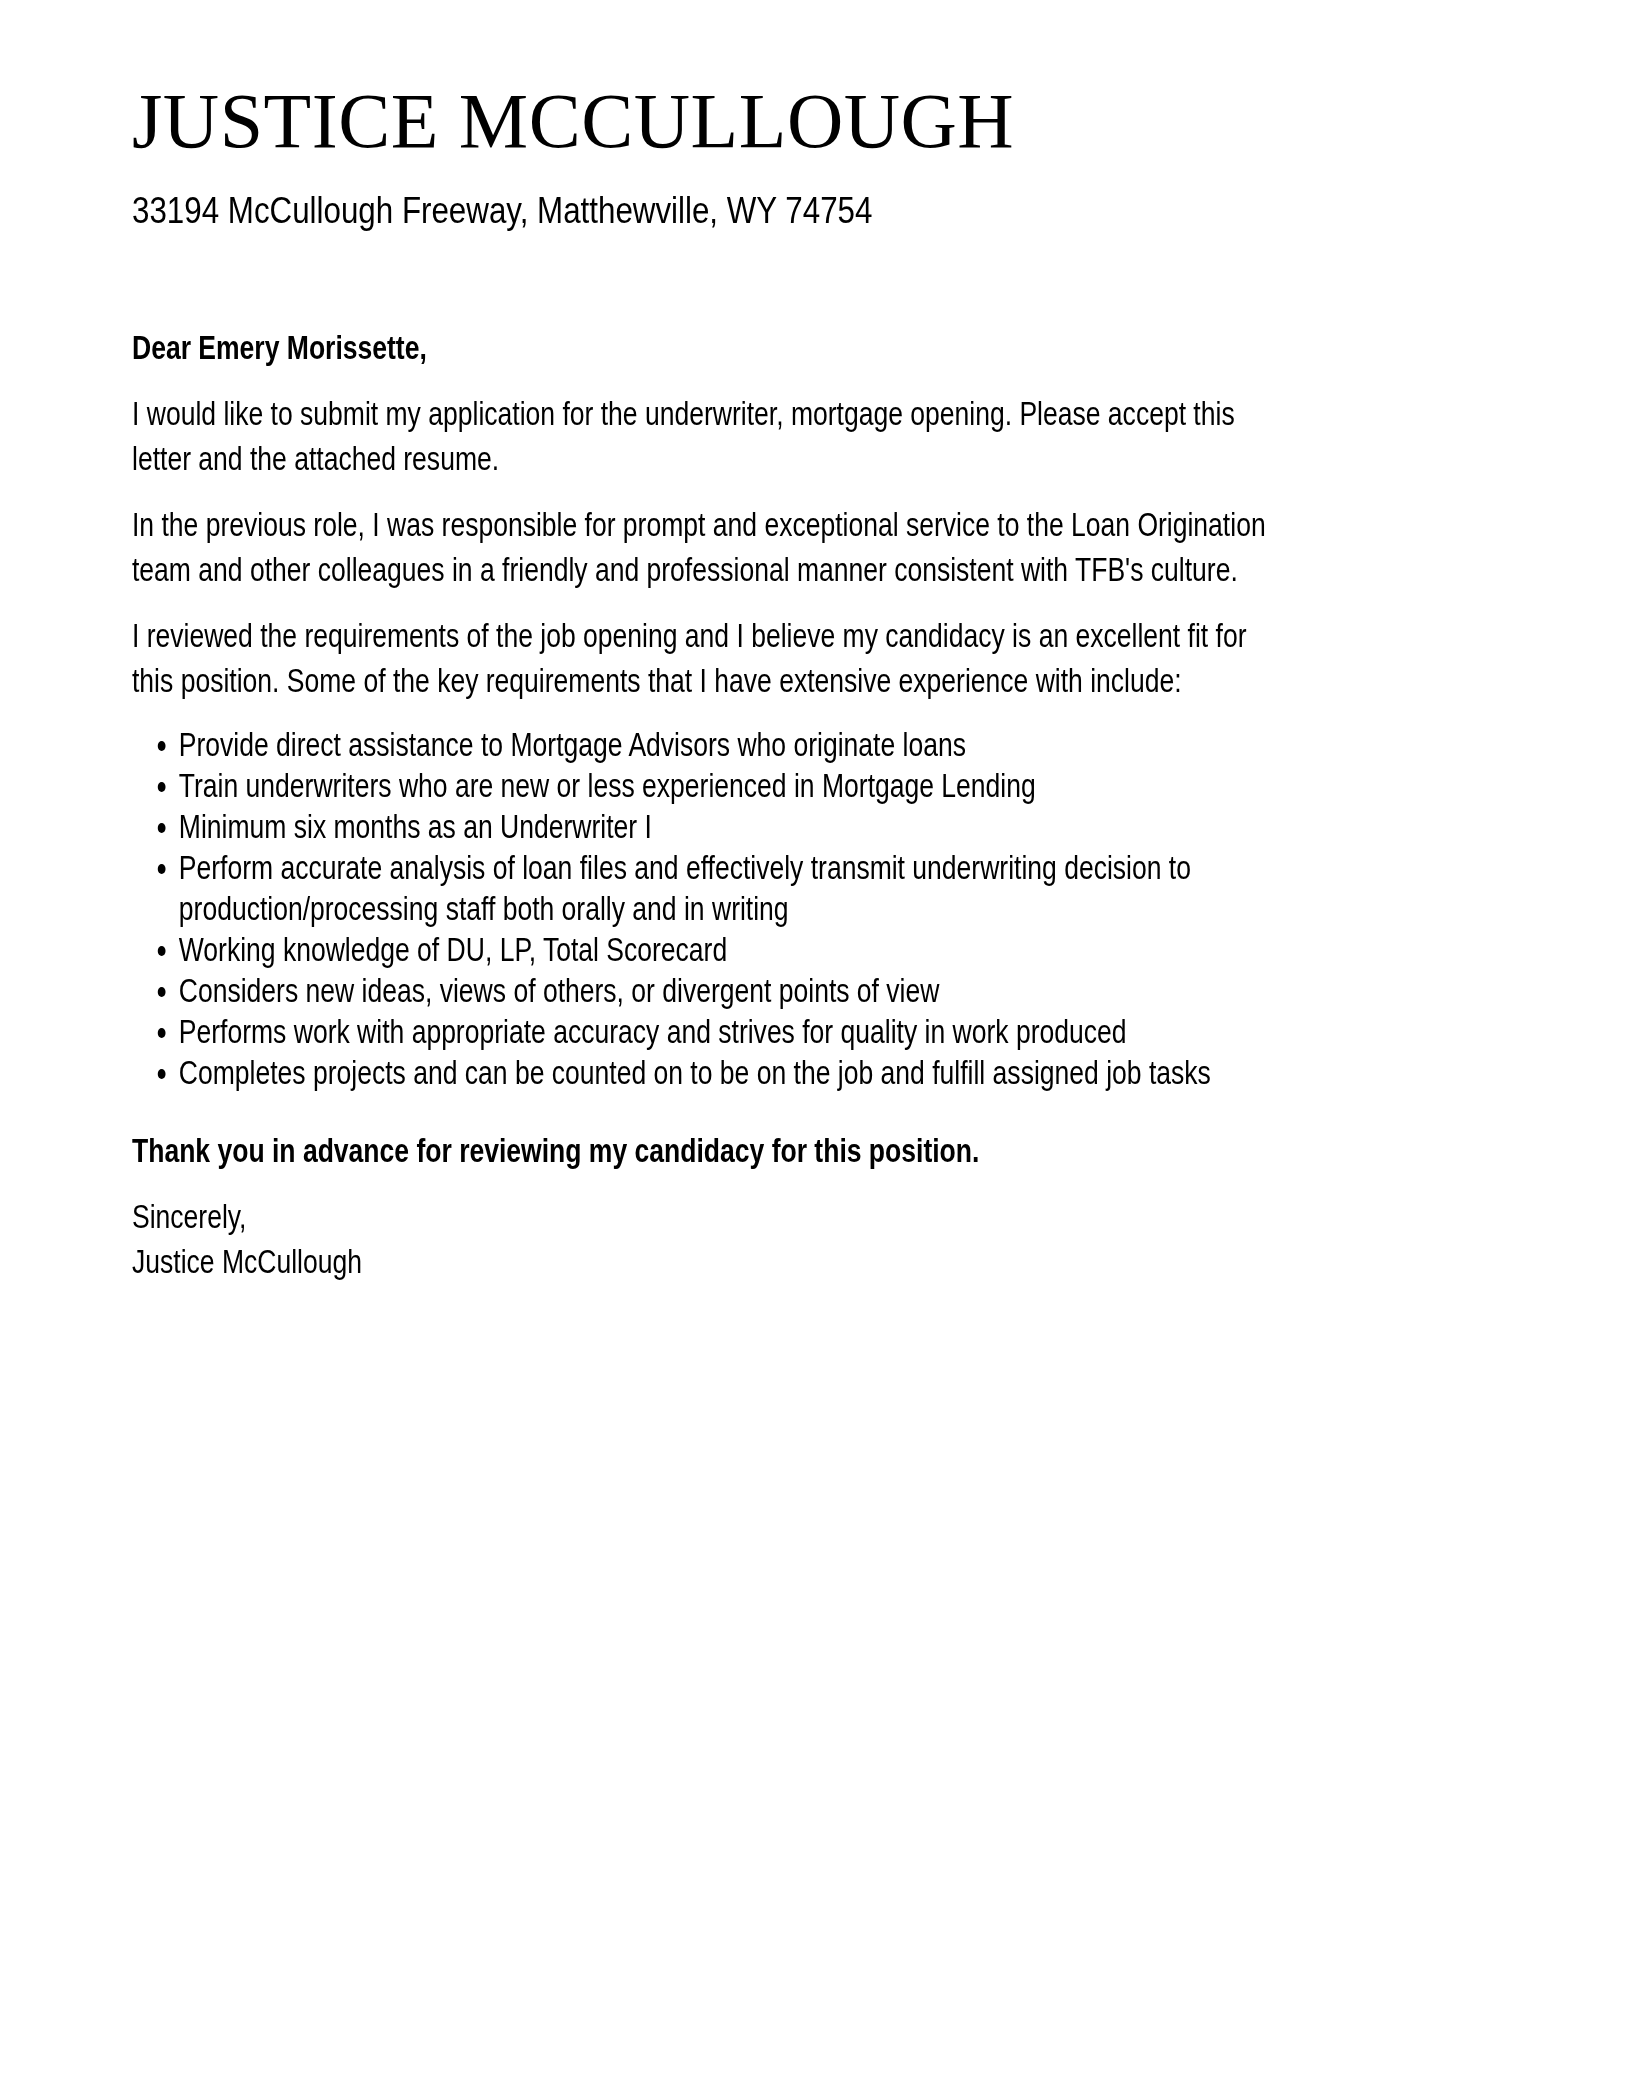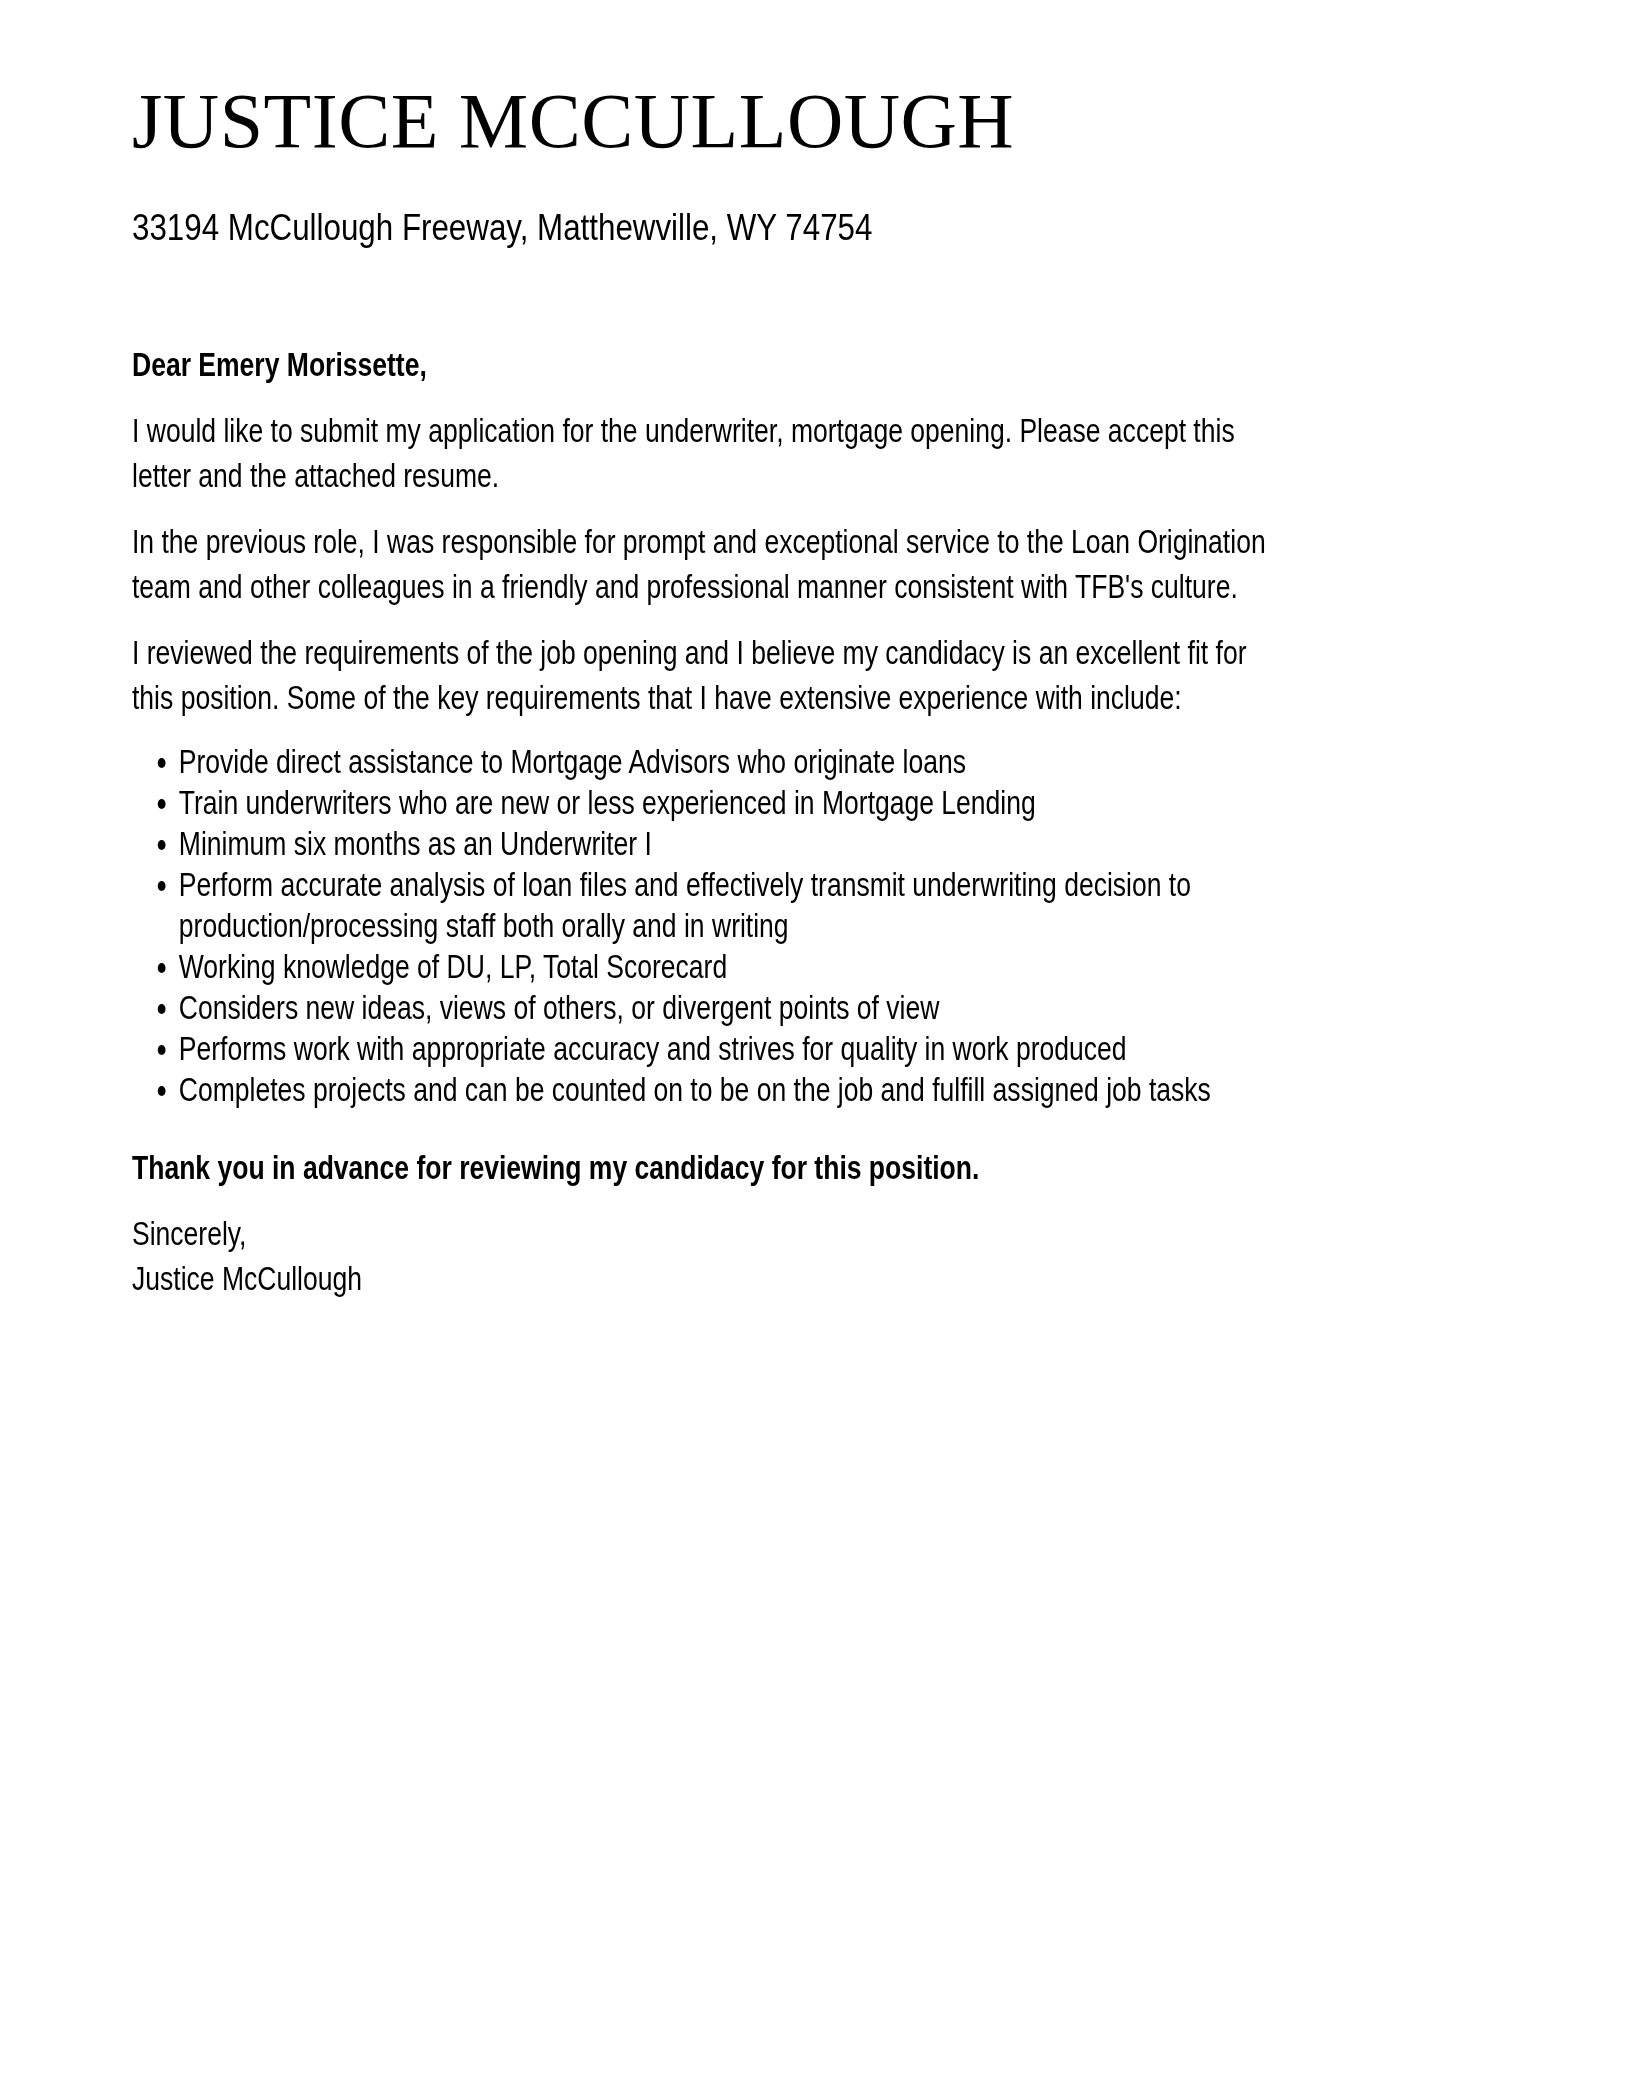--- a/index.html
+++ b/index.html
@@ -21,21 +21,21 @@
   .applicant-name {
     margin: 0;
     font-family: "Liberation Serif", serif;
     font-weight: 400;
     font-size: 78px;
     line-height: 78px;
     letter-spacing: 0.5px;
     white-space: nowrap;
   }
   .address-row {
-    margin-top: 48px;
+    margin-top: 31px;
     height: 40px;
   }
   .applicant-address {
     display: block;
     font-size: 36px;
     line-height: 40px;
     white-space: nowrap;
     transform: scaleX(0.87);
     transform-origin: 0 0;
   }

